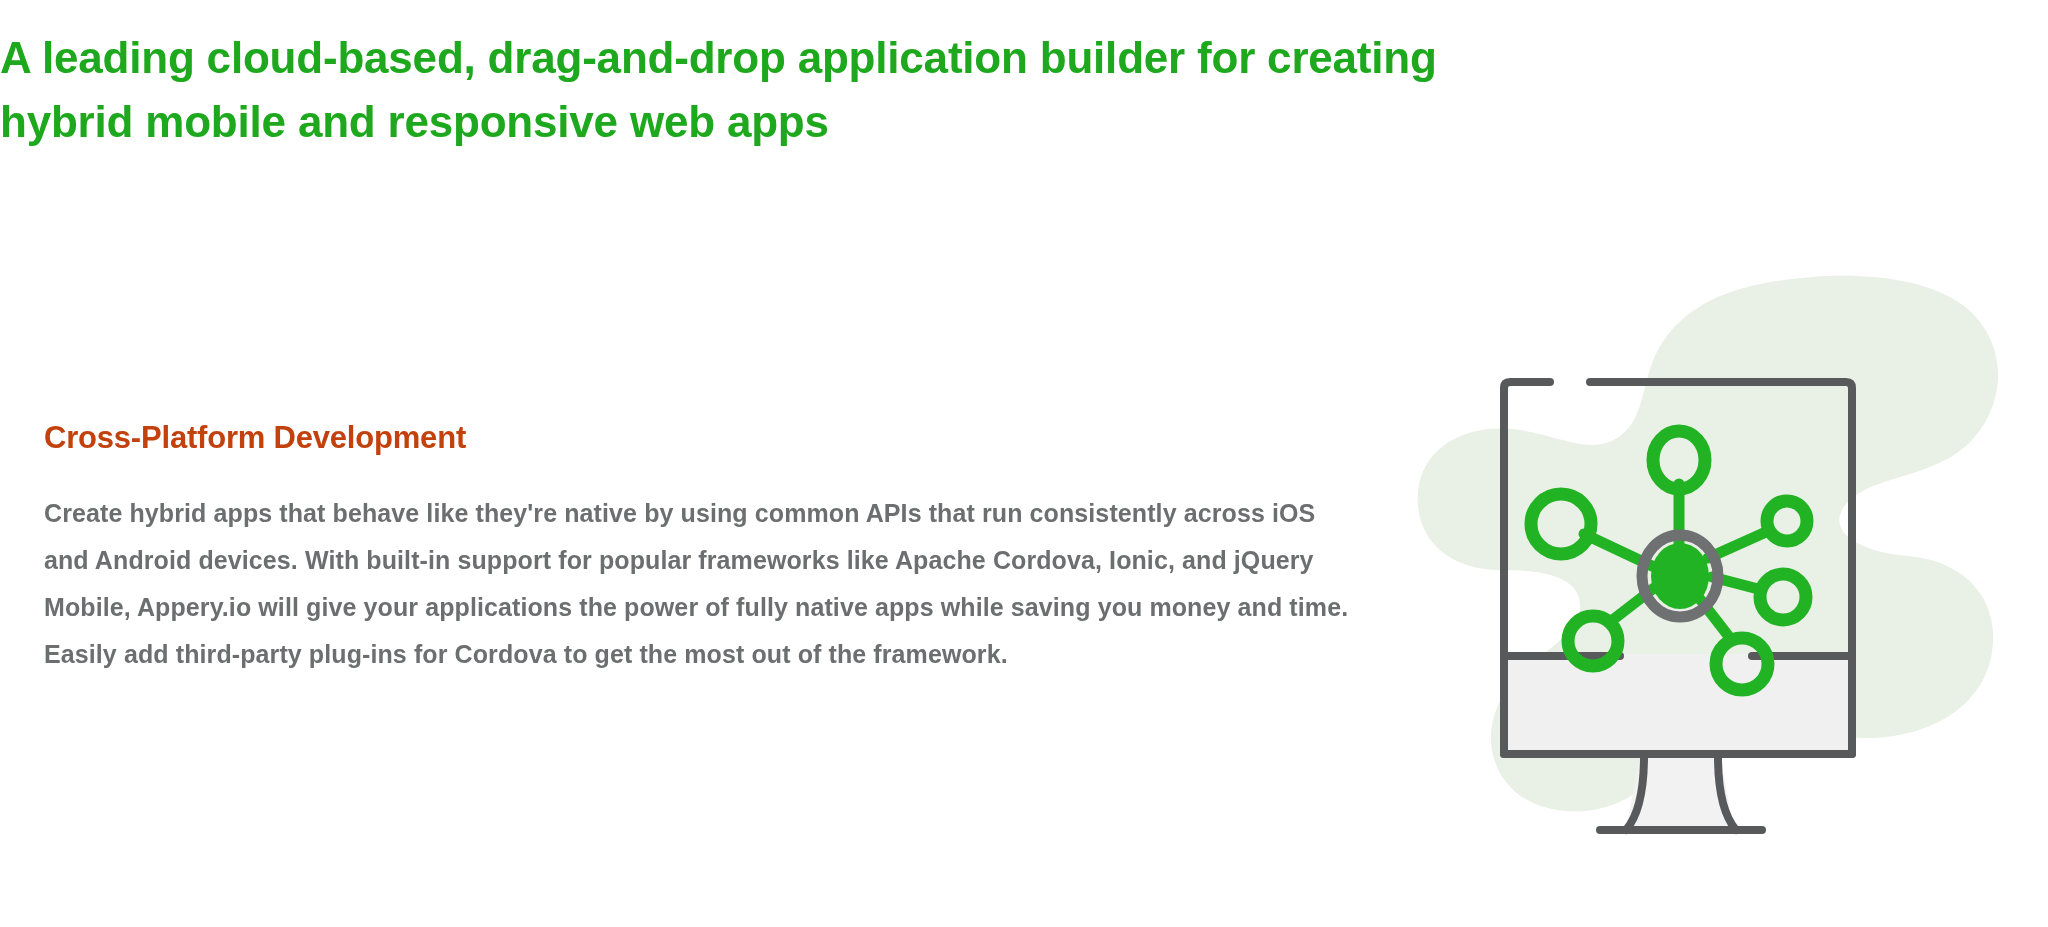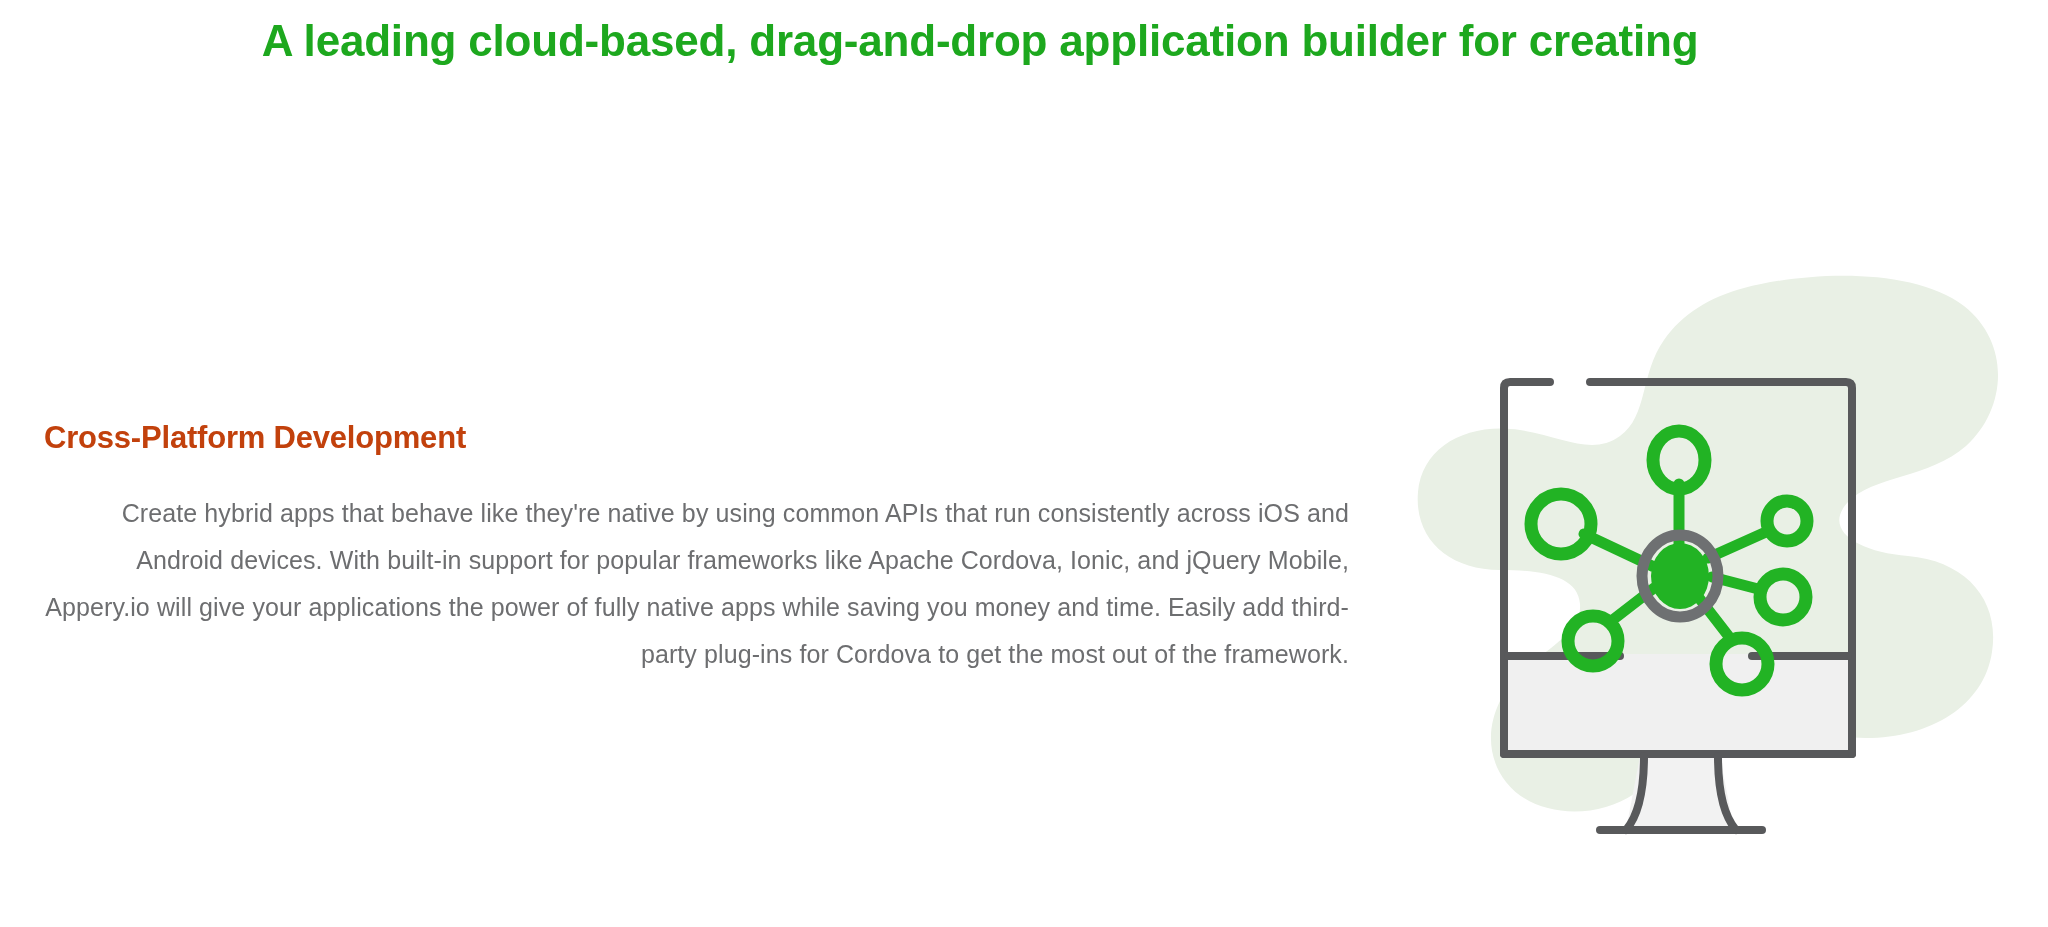--- a/index.html
+++ b/index.html
@@ -12,23 +12,22 @@
     background: #ffffff;
     font-family: "Liberation Sans", sans-serif;
     overflow: hidden;
     position: relative;
   }
 
   
   .hero {
     position: absolute;
     left: 0;
-    top: 9px;
+    top: 26px;
     width: 1696px;
-    text-align: center;
   }
   .hero-title {
     margin: 0 auto;
     width: 1960px;
     font-size: 44px;
     line-height: 64px;
     font-weight: bold;
     letter-spacing: -0.2px;
     color: #1DA81E;
     font-family: "Liberation Sans", sans-serif;
@@ -56,23 +55,22 @@
     font-weight: bold;
     color: #c2410c;
     letter-spacing: -0.2px;
   }
   .feature-body {
     margin: 0;
     width: 1305px;
     font-size: 25px;
     line-height: 47px;
     color: #6D6E70;
-    font-weight: normal;
+    font-weight: bold;
     letter-spacing: 0.1px;
-    text-align: right;
   }
 
   
   .feature-illustration {
     position: absolute;
     left: 1352px;
     top: -30px;
     width: 660px;
     height: 590px;
   }
@@ -82,20 +80,21 @@
     height: 590px;
   }
 </style>
 </head>
 <body>
 
 <div class="hero">
   <h1 class="hero-title">
     <span>A leading cloud-based, drag-and-drop application builder for creating</span>
     <br>
+    <span>hybrid mobile and responsive web apps</span>
   </h1>
 </div>
 
 <div class="feature-row">
 
   <div class="feature-text">
     <h2 class="feature-heading">Cross-Platform Development</h2>
     <p class="feature-body">Create hybrid apps that behave like they're native by using common APIs that run consistently across iOS and Android devices. With built-in support for popular frameworks like Apache Cordova, Ionic, and jQuery Mobile, Appery.io will give your applications the power of fully native apps while saving you money and time. Easily add third-party plug-ins for Cordova to get the most out of the framework.</p>
   </div>
 

